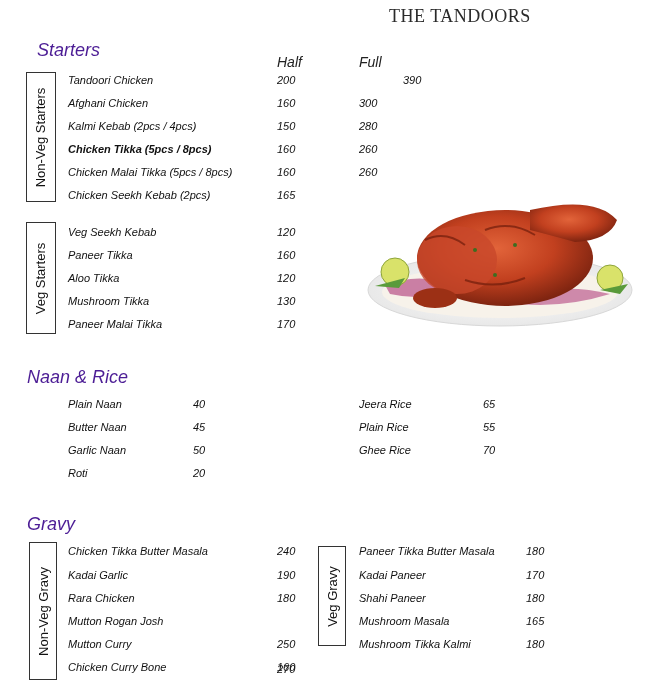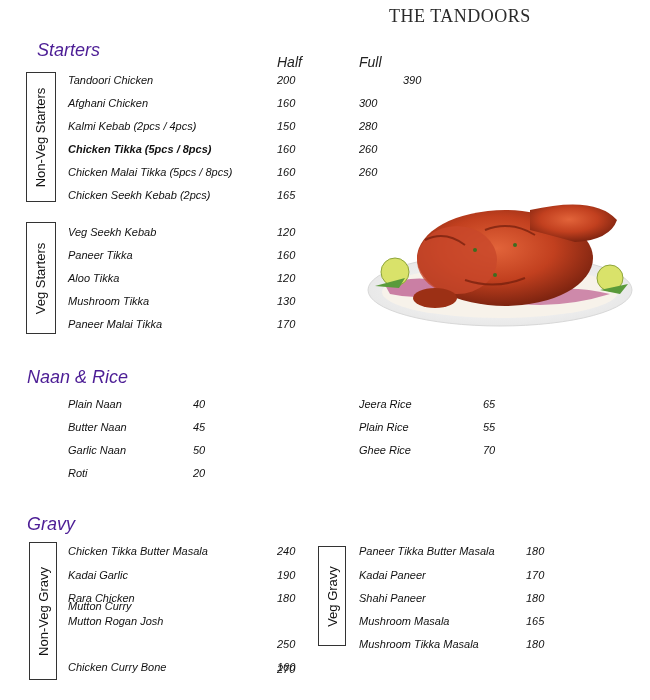--- a/index.html
+++ b/index.html
@@ -143,33 +143,33 @@
 </div>
 <div>
   <div class="abs item" style="left:68px;top:545px;">Chicken Tikka Butter Masala</div>
   <div class="abs price" style="left:277px;top:545px;">240</div>
   <div class="abs item" style="left:68px;top:569px;">Kadai Garlic</div>
   <div class="abs price" style="left:277px;top:569px;">190</div>
   <div class="abs item" style="left:68px;top:592px;text-align:center;">Rara Chicken</div>
   <div class="abs price" style="left:277px;top:592px;">180</div>
   <div class="abs item" style="left:68px;top:615px;">Mutton Rogan Josh</div>
   <div class="abs price" style="left:277px;top:615px;margin-top:48px;">270</div>
-  <div class="abs item" style="left:68px;top:600px;">Mutton Curry</div>
+  <div class="abs item" style="left:68px;top:638px;">Mutton Curry</div>
   <div class="abs price" style="left:277px;top:638px;">250</div>
   <div class="abs item" style="left:68px;top:661px;">Chicken Curry Bone</div>
   <div class="abs price" style="left:277px;top:661px;">160</div>
 </div>
 
 <div class="vbox" style="left:318px;top:546px;width:28px;height:100px;">
   <div class="vlabel">Veg Gravy</div>
 </div>
 <div>
   <div class="abs item" style="left:359px;top:545px;">Paneer Tikka Butter Masala</div>
   <div class="abs price" style="left:526px;top:545px;">180</div>
   <div class="abs item" style="left:359px;top:569px;">Kadai Paneer</div>
   <div class="abs price" style="left:526px;top:569px;">170</div>
   <div class="abs item" style="left:359px;top:592px;">Shahi Paneer</div>
   <div class="abs price" style="left:526px;top:592px;">180</div>
   <div class="abs item" style="left:359px;top:615px;">Mushroom Masala</div>
   <div class="abs price" style="left:526px;top:615px;">165</div>
-  <div class="abs item" style="left:359px;top:638px;">Mushroom Tikka Masala</div>
+  <div class="abs item" style="left:359px;top:638px;">Mushroom Tikka Kalmi</div>
   <div class="abs price" style="left:526px;top:638px;">180</div>
 </div>
 
 </body></html>

